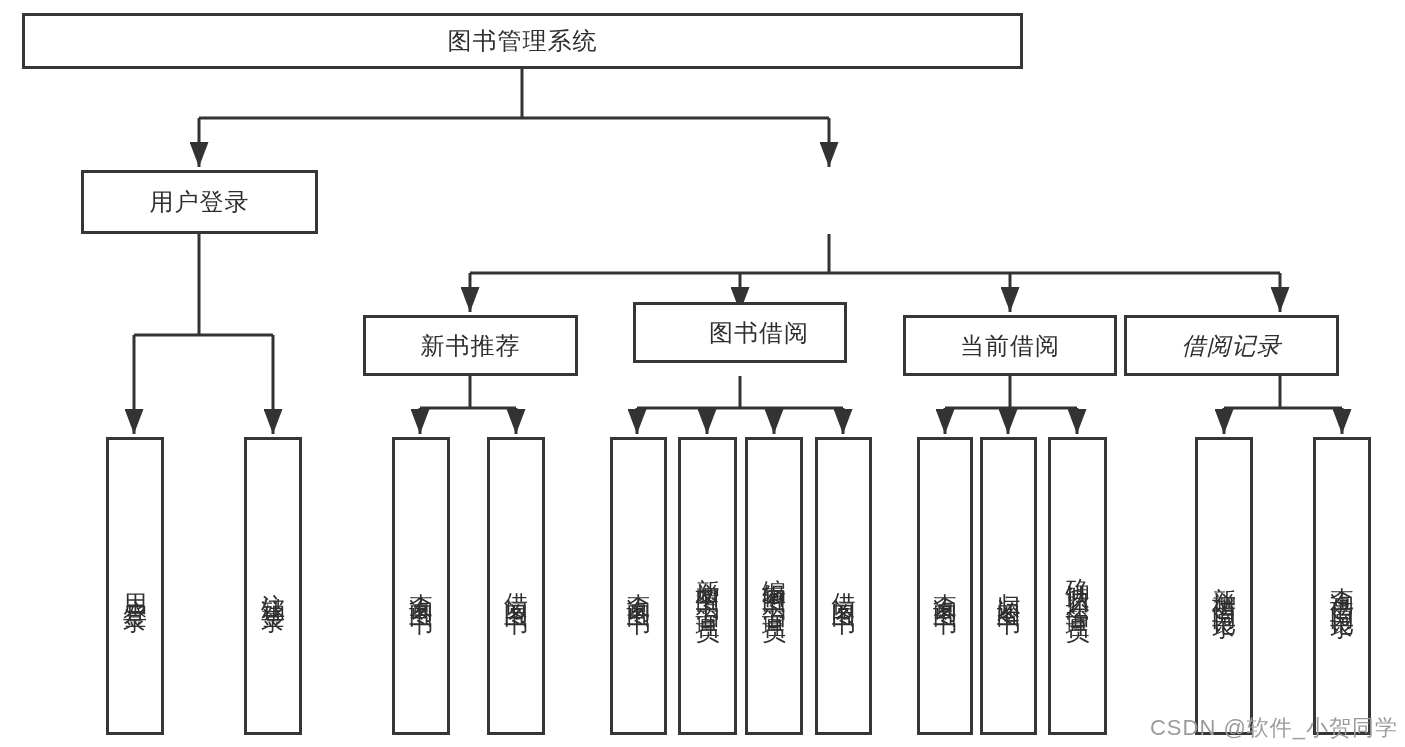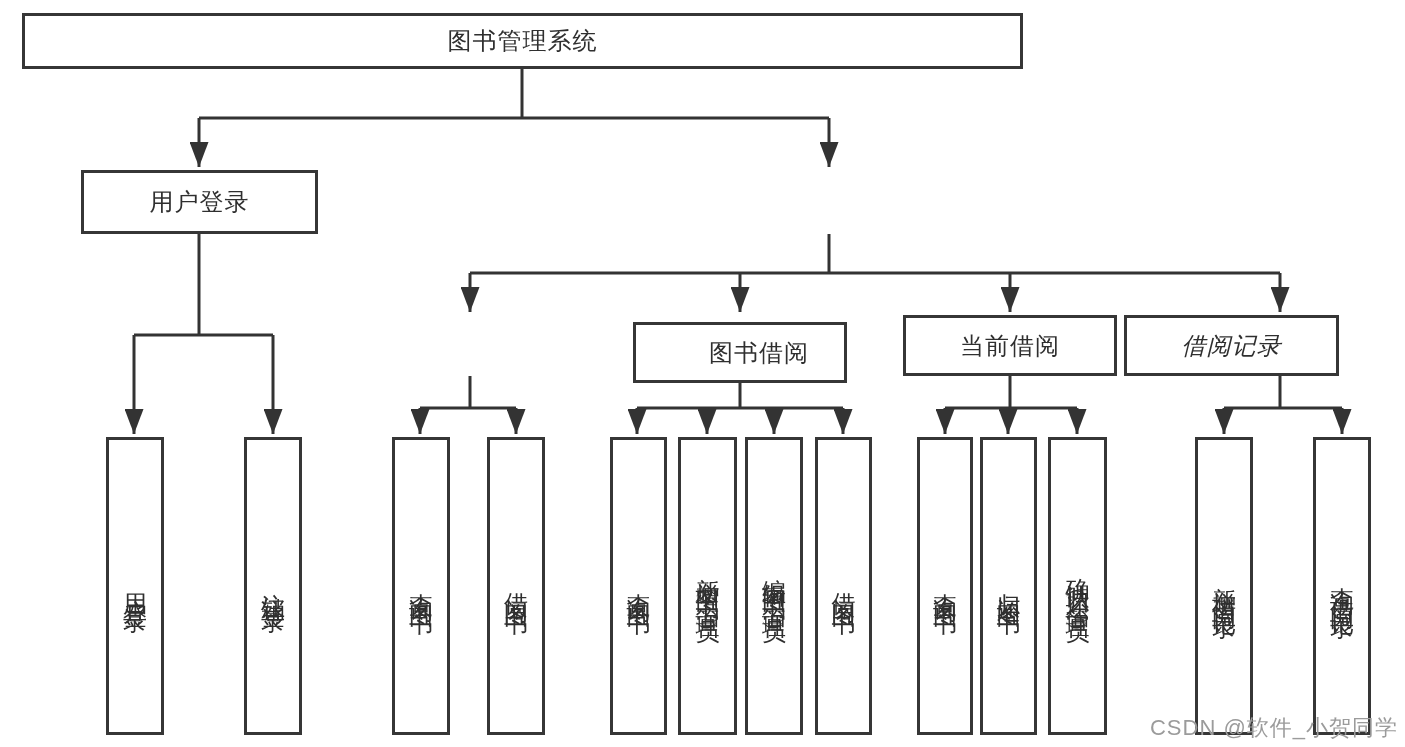--- a/index.html
+++ b/index.html
@@ -107,21 +107,22 @@
       <line x1="1224" y1="408" x2="1342" y2="408"></line>
       <line x1="1224" y1="408" x2="1224" y2="434" marker-end="url(#ah)"></line>
       <line x1="1342" y1="408" x2="1342" y2="434" marker-end="url(#ah)"></line>
     </g>
   </svg>
 
   <div class="box h" style="left:22px; top:13px; width:1001px; height:56px;">图书管理系统</div>
 
   <div class="box h" style="left:81px; top:170px; width:237px; height:64px;">用户登录</div>
 
-  <div class="box h" style="left:633px; top:322px; width:214px; height:61px;padding-left:38px;">图书借阅</div>
+  <div class="box h" style="left:363px; top:315px; width:215px; height:61px;">新书推荐</div>
+  <div class="box h" style="left:633px; top:302px; width:214px; height:61px;padding-left:38px;">图书借阅</div>
   <div class="box h" style="left:903px; top:315px; width:214px; height:61px;">当前借阅</div>
   <div class="box h" style="left:1124px; top:315px; width:215px; height:61px;font-style:italic;">借阅记录</div>
 
   <div class="box v" style="left:106px; top:437px; width:58px; height:298px;">
     <span>用户登录</span>
   </div>
   <div class="box v" style="left:244px; top:437px; width:58px; height:298px;">
     <span>注销登录</span>
   </div>
 

